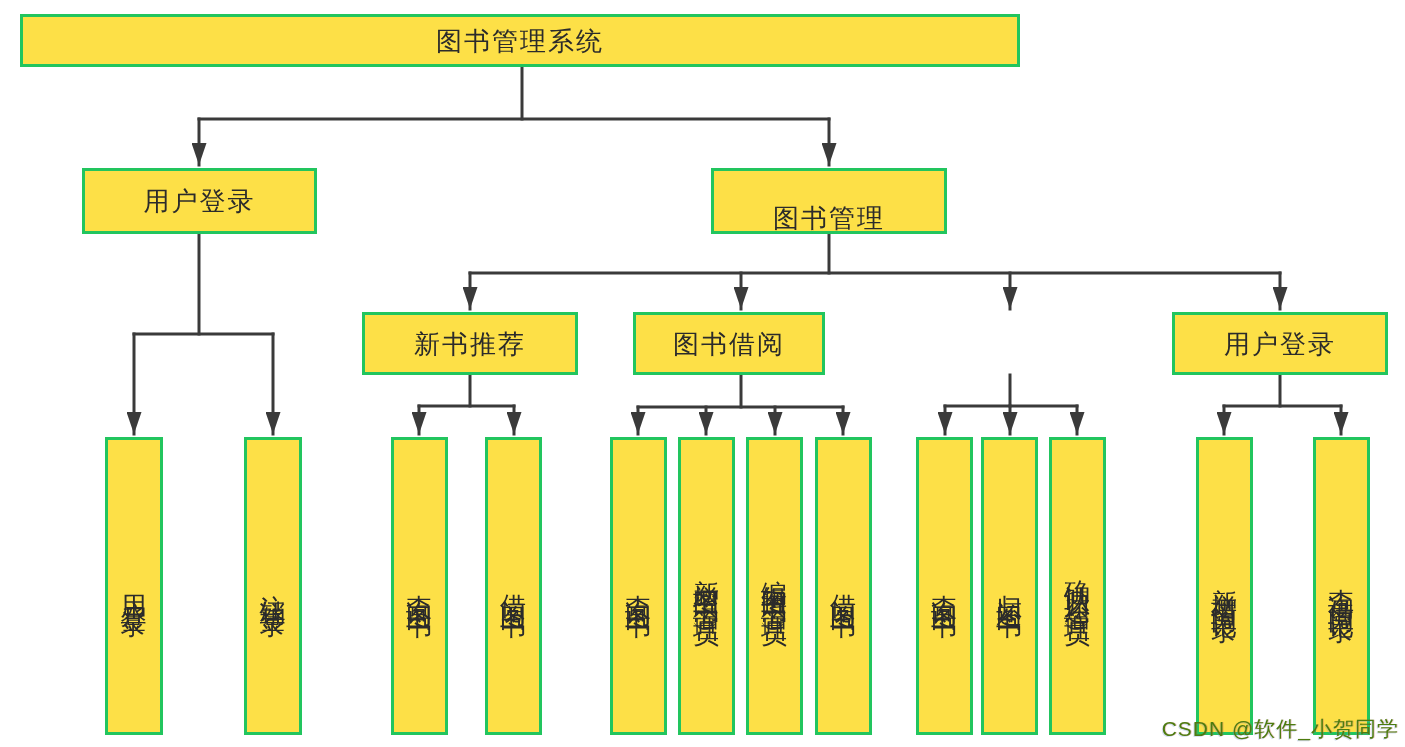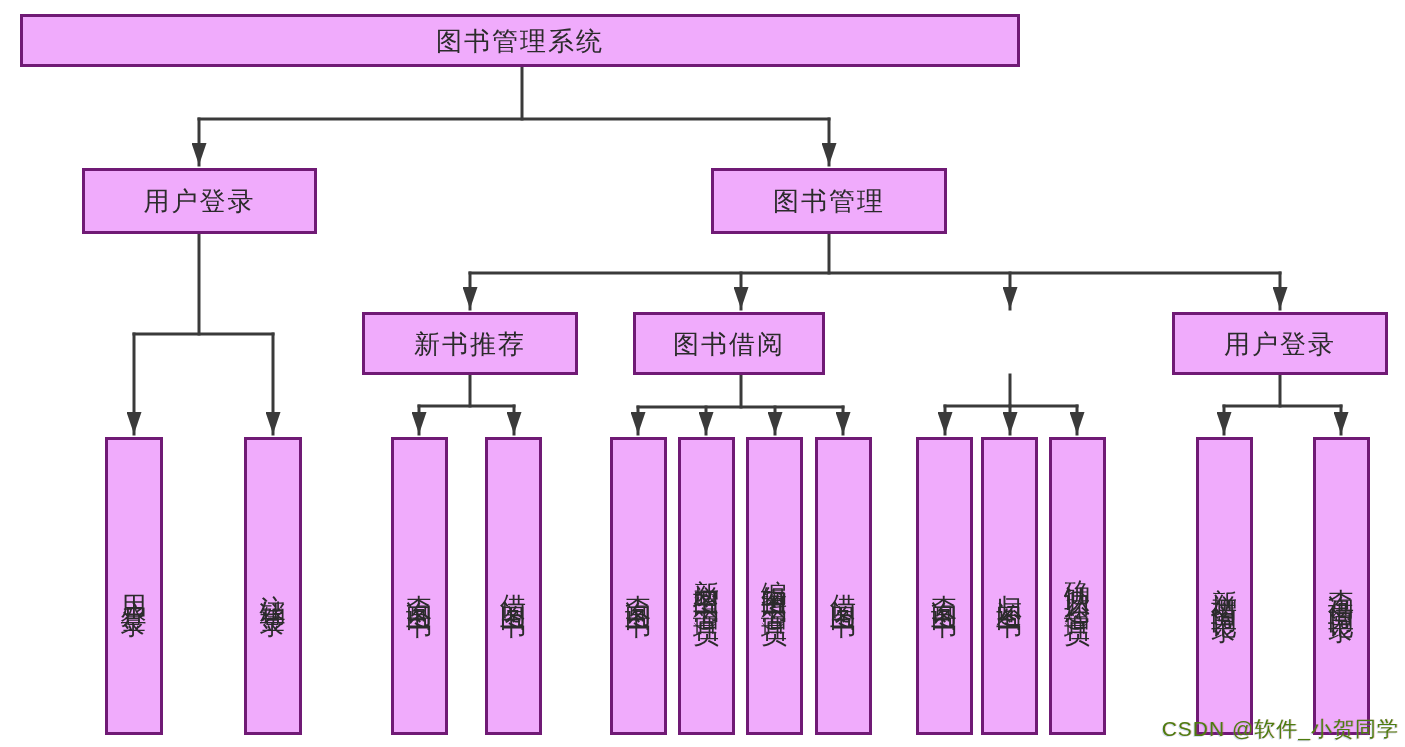--- a/index.html
+++ b/index.html
@@ -17,22 +17,22 @@
   }
   #wires {
     position: absolute;
     left: 0; top: 0;
     width: 1405px; height: 747px;
     pointer-events: none;
   }
   .box {
     position: absolute;
     box-sizing: border-box;
-    background: #f0abfc;
-    border: 3px solid #701a75;
+    background: #fde047;
+    border: 3px solid #22c55e;
     display: flex;
     align-items: center;
     justify-content: center;
     color: #2b2b2b;
     z-index: 2;
   }
   .hlbl {
     font-size: 26px;
     letter-spacing: 2px;
     white-space: nowrap;
@@ -120,21 +120,21 @@
     </g>
   </svg>
 
   <div class="box" style="left:20px; top:14px; width:1000px; height:53px;">
     <span class="hlbl">图书管理系统</span>
   </div>
 
   <div class="box" style="left:82px; top:168px; width:235px; height:66px;">
     <span class="hlbl">用户登录</span>
   </div>
-  <div class="box" style="left:711px; top:168px; width:236px; height:66px;">
+  <div class="box" style="left:711px; top:168px; width:236px; height:66px;align-items:flex-end;">
     <span class="hlbl">图书管理</span>
   </div>
 
   <div class="box" style="left:362px; top:312px; width:216px; height:63px;">
     <span class="hlbl">新书推荐</span>
   </div>
   <div class="box" style="left:633px; top:312px; width:192px; height:63px;">
     <span class="hlbl">图书借阅</span>
   </div>
   <div class="box" style="left:1172px; top:312px; width:216px; height:63px;">

